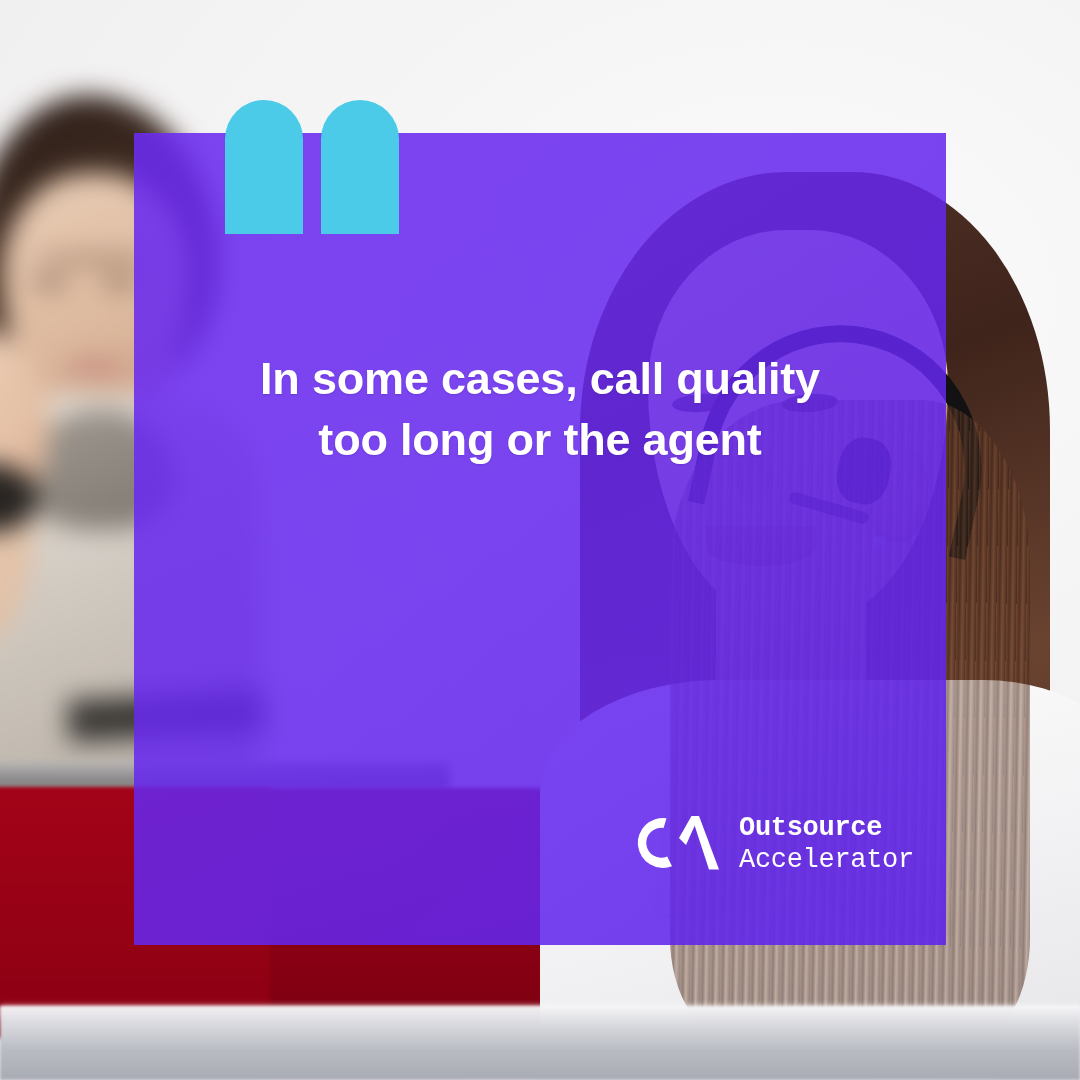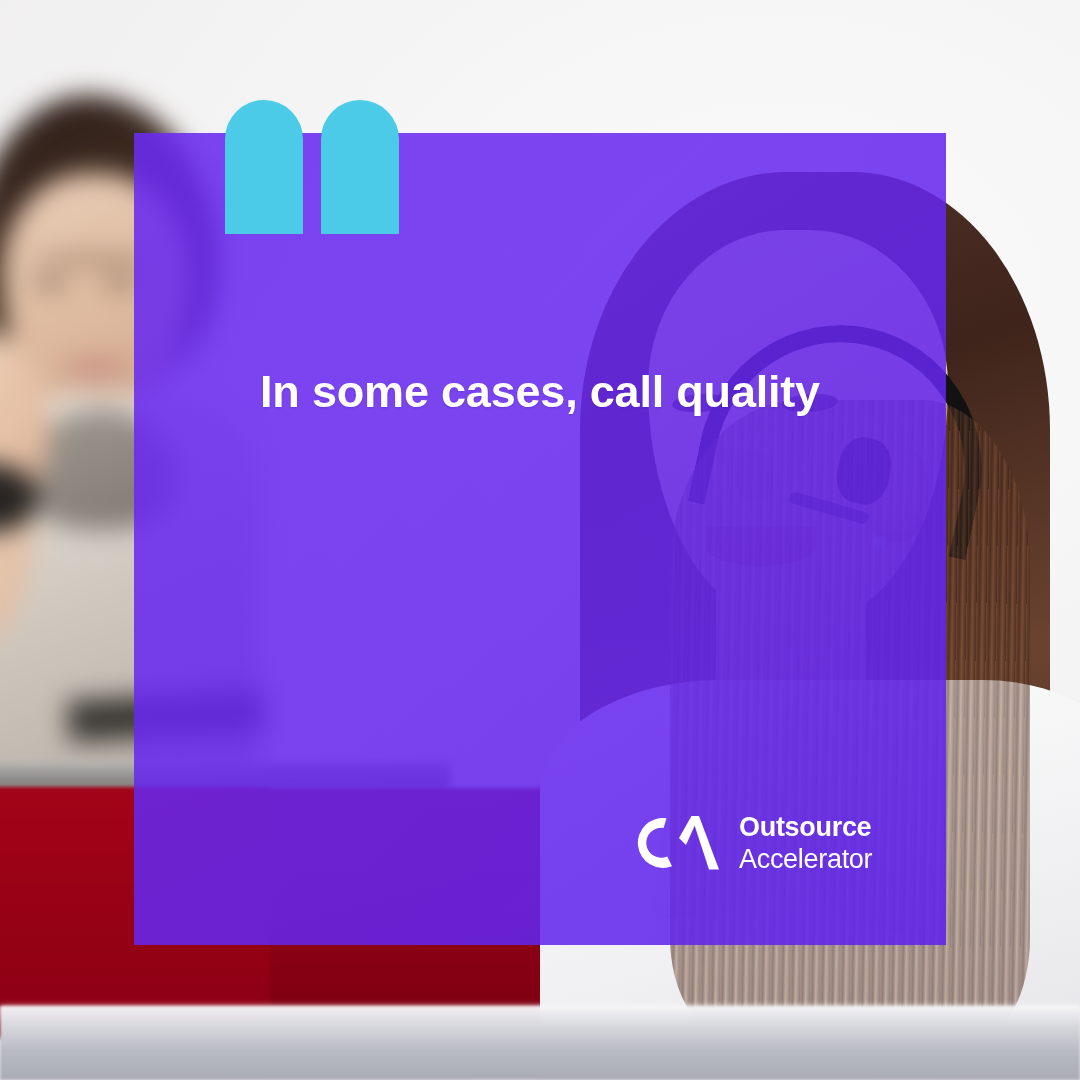--- a/index.html
+++ b/index.html
@@ -431,30 +431,31 @@
     width: 744px;
     text-align: center;
     color: #ffffff;
     font-family: "Liberation Sans", sans-serif;
     font-weight: bold;
     font-size: 45px;
     line-height: 61px;
     letter-spacing: -0.2px;
     text-shadow: 0 1px 2px rgba(40,10,110,.18);
   }
-  .quote-line { display: block; white-space: nowrap; margin-top: 13px; }
+  .quote-line { display: block; white-space: nowrap; }
 
   
   .logo {
     position: absolute;
     left: 636px;
     top: 812px;
     display: flex;
-    align-items: center;
+    align-items: flex-end;
     gap: 19px;
+    font-family: Liberation Mono, monospace;
   }
   .logo-mark { width: 84px; height: 62px; display: block; }
   .logo-words {
     display: flex;
     flex-direction: column;
     justify-content: center;
     color: #ffffff;
     line-height: 1.0;
   }
   .logo-top {
@@ -530,20 +531,21 @@
     </div>
     <div class="q-unit right">
       <div class="q-hook"></div>
       <div class="q-stem"></div>
       <div class="q-cut over-panel"></div>
     </div>
   </div>
 
   <div class="quote-text">
     <span class="quote-line">In some cases, call quality</span>
+    <span class="quote-line">too long or the agent</span>
   </div>
 
   <div class="logo">
     <svg class="logo-mark" viewBox="0 0 84 62">
 
       <path d="M30.5 6.2 A25 25 0 1 0 36.0 54.2 L31.2 44.6 A15 15 0 1 1 27.6 16.0 Z" fill="#ffffff"></path>
 
       <path d="M55.5 4.0 L63.0 4.0 L83.0 57.5 L73.0 57.5 Z" fill="#ffffff"></path>
       <path d="M55.5 4.0 L63.0 4.0 L50.0 33.0 L43.0 26.0 Z" fill="#ffffff"></path>
     </svg>

